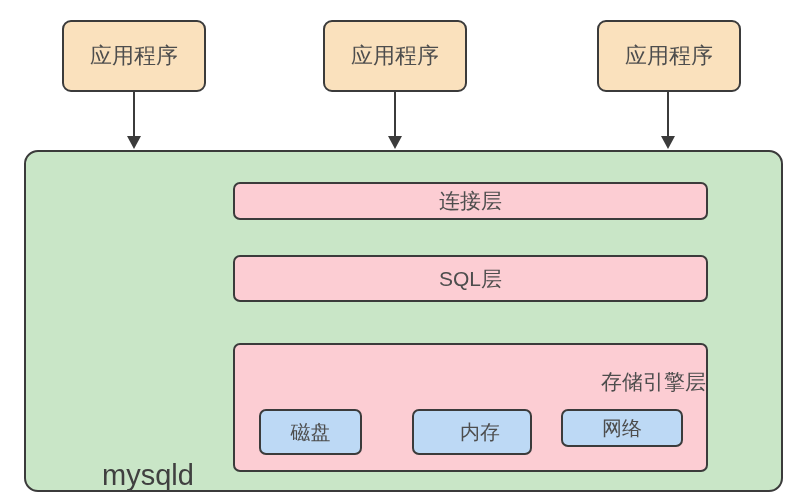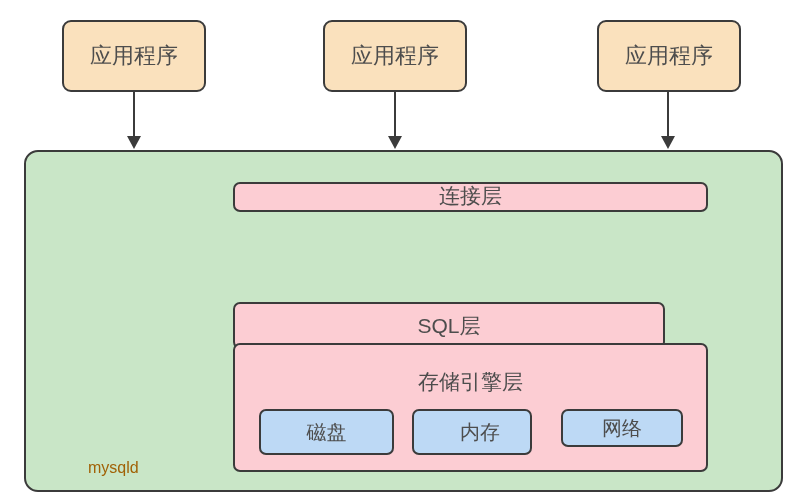--- a/index.html
+++ b/index.html
@@ -48,36 +48,36 @@
   .engine-box {
     background: #fccdd3;
     display: block;
     border-radius: 7px;
   }
   .engine-title {
     position: absolute;
     left: 0;
     right: 0;
     top: 24px;
-    text-align: center;
+    text-align: right;
     font-size: 21px;
     color: #4d4d4d;
     white-space: nowrap;
   }
   .sub-box {
     background: #bdd9f5;
     font-size: 20px;
     border-radius: 7px;
   }
   .server-label {
     position: absolute;
-    font-size: 16px;
-    color: #a16207;
+    font-size: 29px;
+    color: #404040;
     white-space: nowrap;
-    text-align: left;
+    text-align: center;
   }
   .arrow-line {
     position: absolute;
     width: 2px;
     background: #3b3b3b;
   }
   .arrow-head {
     position: absolute;
     width: 0;
     height: 0;
@@ -109,33 +109,33 @@
   <div class="arrow-line" style="left:394px; top:92px; height:44px;"></div>
   <div class="arrow-head" style="left:388px; top:136px;"></div>
 
   <div class="arrow-line" style="left:667px; top:92px; height:44px;"></div>
   <div class="arrow-head" style="left:661px; top:136px;"></div>
 
   <div class="node server-box" style="left:24px; top:150px; width:759px; height:342px;">
 
     <div class="server-label" style="left:62px; top:306px; width:120px;">mysqld</div>
 
-    <div class="node layer-box" style="left:207px; top:30px; width:475px; height:30px;font-family:Liberation Serif, serif;">
+    <div class="node layer-box" style="left:207px; top:30px; width:475px; height:38px;">
       <span>连接层</span>
     </div>
 
-    <div class="node layer-box" style="left:207px; top:103px; width:432px; height:47px;margin-top:47px;">
+    <div class="node layer-box" style="left:207px; top:103px; width:475px; height:47px;">
       <span>SQL层</span>
     </div>
 
     <div class="node engine-box" style="left:207px; top:191px; width:475px; height:129px;">
 
       <div class="engine-title">存储引擎层</div>
 
-      <div class="node sub-box" style="left:24px; top:64px; width:135px; height:46px;">
+      <div class="node sub-box" style="left:24px; top:64px; width:103px; height:46px;">
         <span>磁盘</span>
       </div>
 
       <div class="node sub-box" style="left:177px; top:64px; width:120px; height:46px;padding-left:16px;">
         <span>内存</span>
       </div>
 
       <div class="node sub-box" style="left:326px; top:64px; width:122px; height:38px;">
         <span>网络</span>
       </div>

